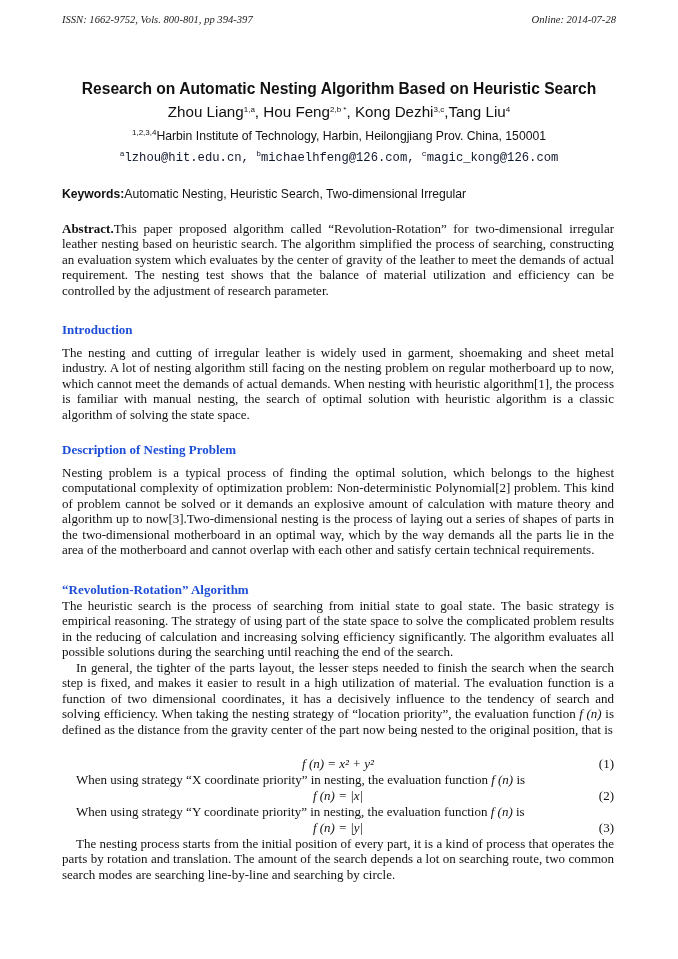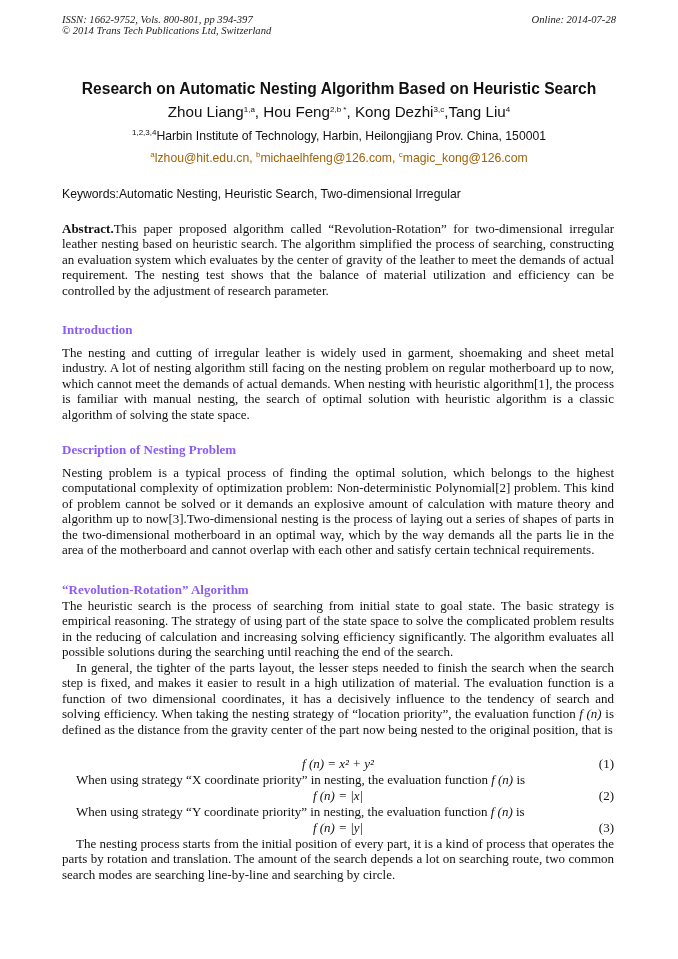--- a/index.html
+++ b/index.html
@@ -2,40 +2,39 @@
 <html><head>
 <meta charset="utf-8">
 <style>
   html, body { margin:0; padding:0; background:#ffffff; }
   body { width:678px; height:959px; position:relative; overflow:hidden; color:#111; }
   .header { position:absolute; left:62px; top:15px; width:554px; font-family:"Liberation Serif", serif; font-style:italic; font-size:10.6px; line-height:10.6px; color:#222; }
   .header .online { position:absolute; right:0; top:0; }
   .title { position:absolute; left:40px; width:598px; top:80px; text-align:center; font-family:"Liberation Sans", sans-serif; font-weight:bold; font-size:15.6px; color:#111; }
   .authors { position:absolute; left:40px; width:598px; top:103px; text-align:center; font-family:"Liberation Sans", sans-serif; font-size:15.2px; color:#111; }
   .affil { position:absolute; left:40px; width:598px; top:129px; text-align:center; font-family:"Liberation Sans", sans-serif; font-size:12.2px; color:#111; }
-  .emails { position:absolute; left:40px; width:598px; top:151px; text-align:center; font-family:Liberation Sans, sans-serif; font-size:12.2px; color:#a16207; }
+  .emails { position:absolute; left:40px; width:598px; top:151px; text-align:center; font-family:Liberation Mono, monospace; font-size:12.2px; color:#0f172a; }
   sup { font-size:8px; vertical-align:5px; line-height:0; }
   .keywords { position:absolute; left:62px; top:187px; font-family:"Liberation Sans", sans-serif; font-size:12.2px; color:#111; }
-  .keywords b { font-weight:normal; }
+  .keywords b { font-weight:bold; }
   .para { position:absolute; left:62px; width:552px; font-family:Liberation Serif, serif; font-size:13px; line-height:15.4px; text-align:justify; color:#111; }
   .para b { font-weight:bold; }
   .indent { text-indent:14px; }
-  .heading { position:absolute; left:62px; font-family:"Liberation Serif", serif; font-weight:bold; font-size:13px; color:#8b5cf6; }
+  .heading { position:absolute; left:62px; font-family:"Liberation Serif", serif; font-weight:bold; font-size:13px; color:#1d4ed8; }
   .eq { position:absolute; left:62px; width:552px; font-family:"Liberation Serif", serif; font-size:13px; height:16px; }
   .eq .formula { position:absolute; left:0; right:0; text-align:center; font-style:italic; }
   .eq .num { position:absolute; right:0; }
   .eqline { position:absolute; left:76px; font-family:"Liberation Serif", serif; font-size:13px; }
   .eqline i { font-style:italic; }
 </style>
 </head>
 <body>
 
 <div class="header">
   <div>ISSN: 1662-9752, Vols. 800-801, pp 394-397</div>
-  <div>© 2014 Trans Tech Publications Ltd, Switzerland</div>
   <div class="online">Online: 2014-07-28</div>
 </div>
 
 <div class="title">Research on Automatic Nesting Algorithm Based on Heuristic Search</div>
 
 <div class="authors">
   <span>Zhou Liang</span><sup>1,a</sup><span>, </span>
   <span>Hou Feng</span><sup>2,b *</sup><span>, </span>
   <span>Kong Dezhi</span><sup>3,c</sup><span>,</span><span>Tang Liu</span><sup>4</sup>
 </div>

